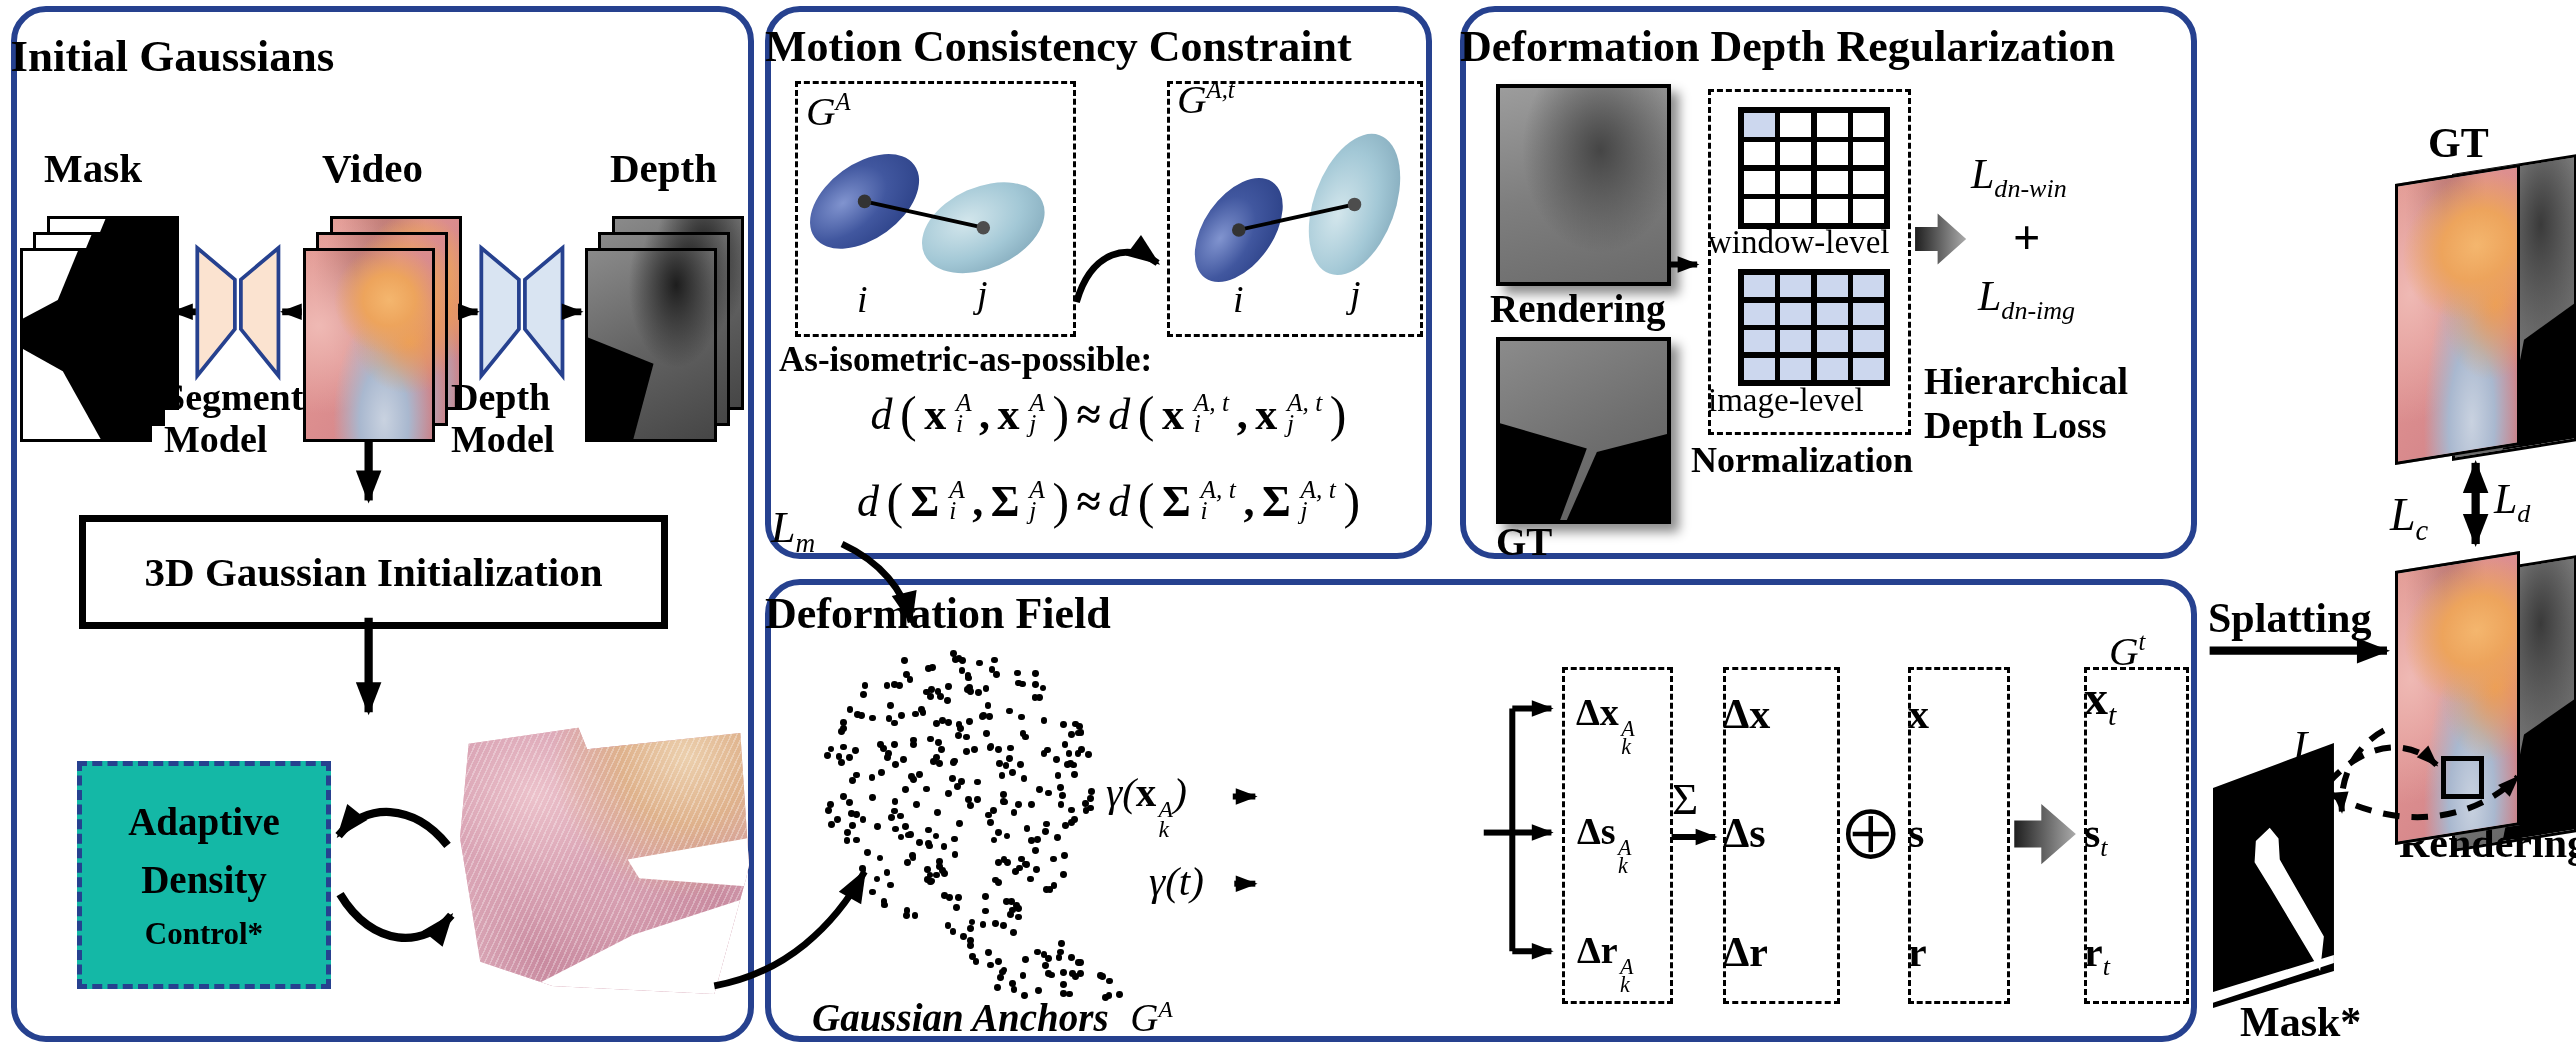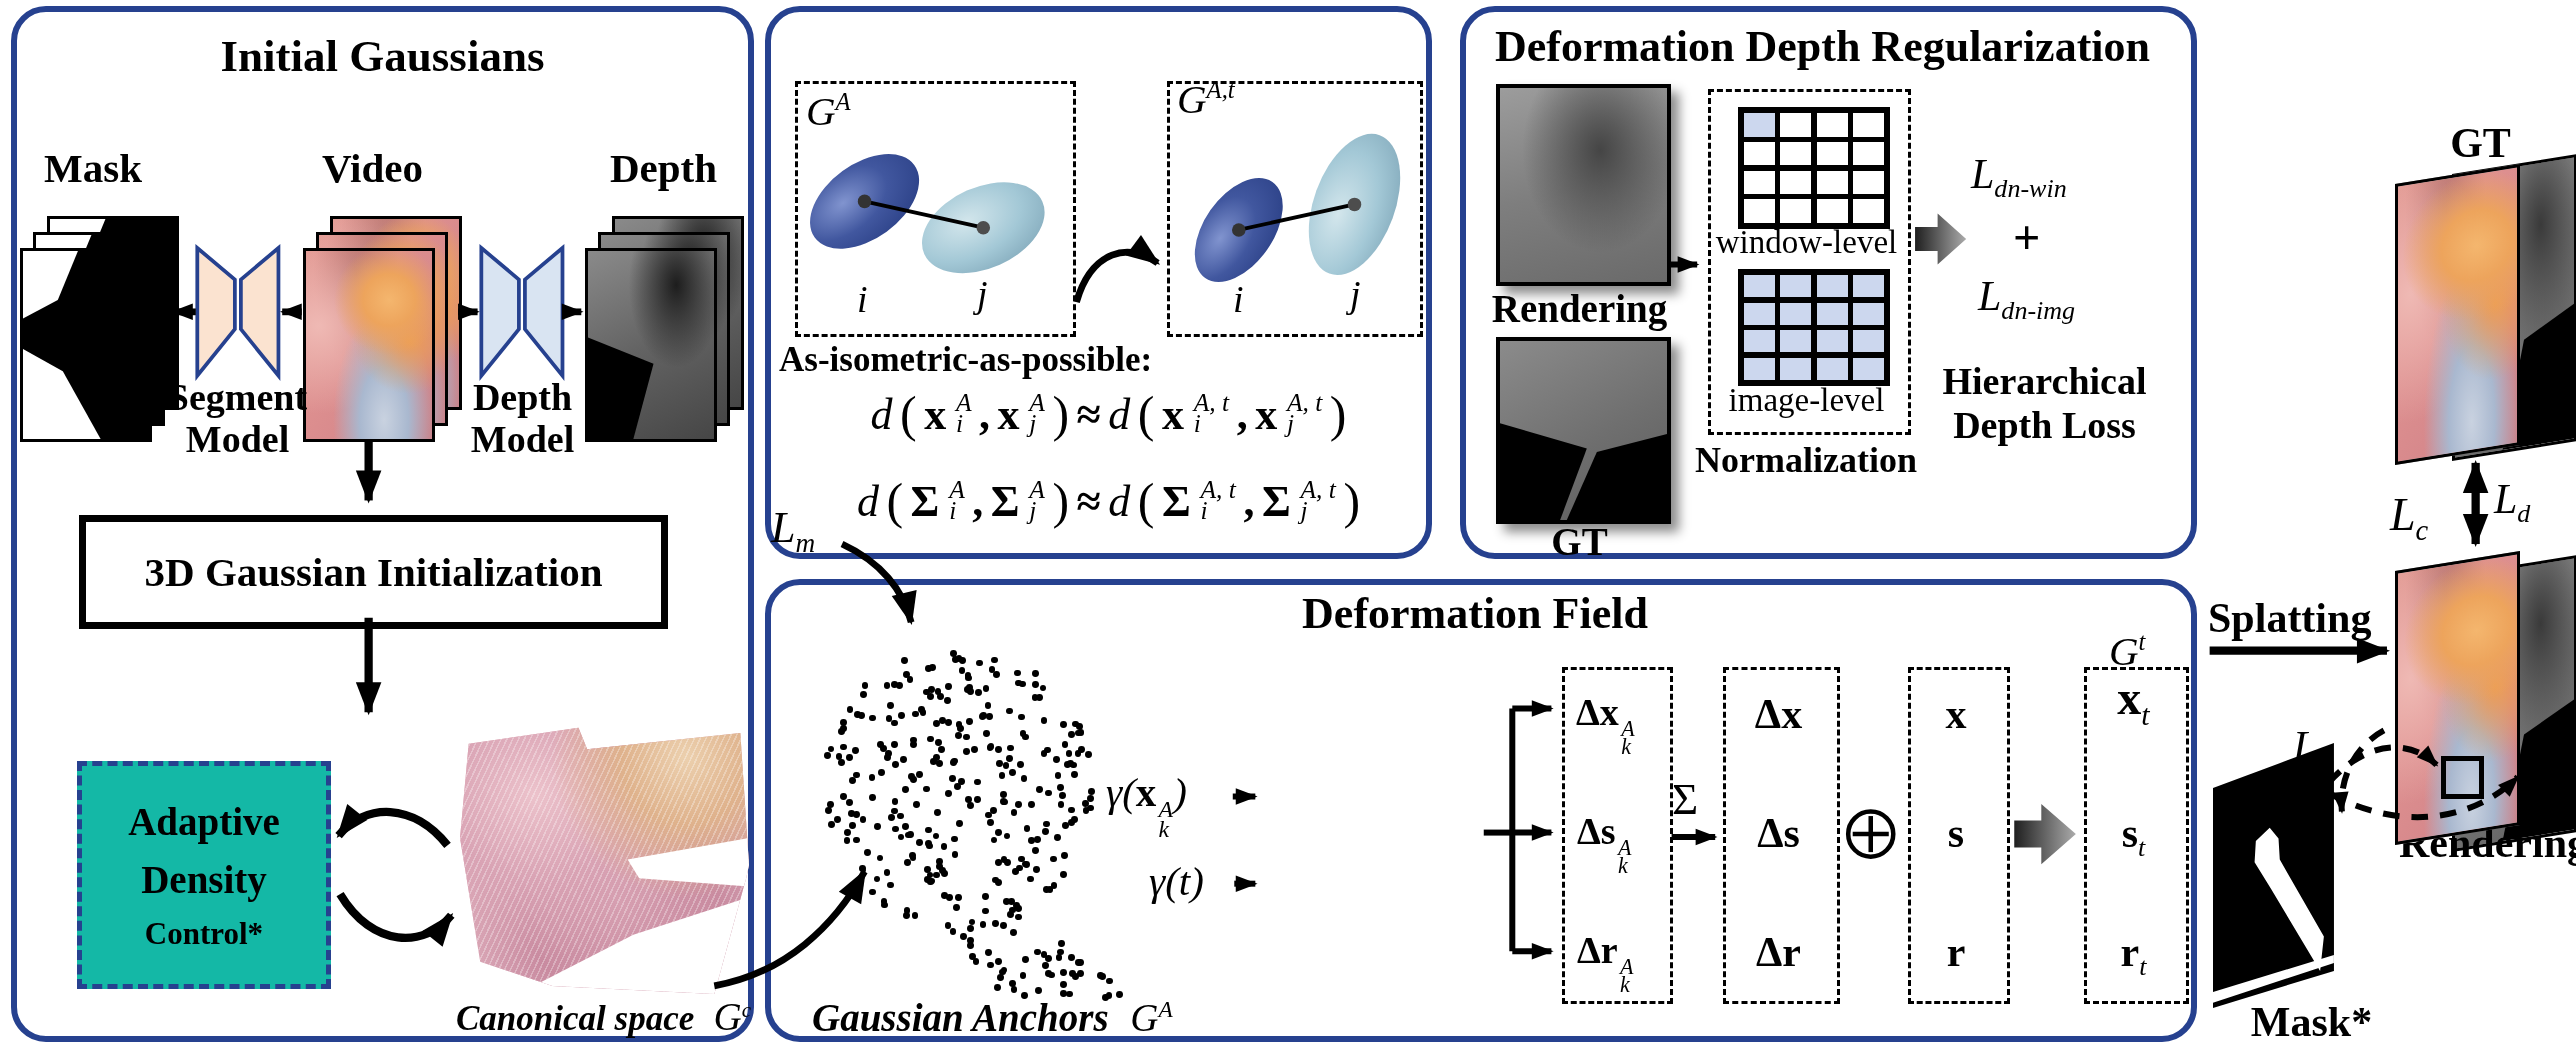--- a/index.html
+++ b/index.html
@@ -1,21 +1,21 @@
 <!DOCTYPE html>
 <html style="font-size:12px"><head>
 <meta charset="utf-8">
 <style>
   html,body{margin:0;padding:0;background:#fff}
   #canvas{position:relative;width:2576px;height:1049px;background:#fff;overflow:hidden;
           font-family:"Liberation Serif",serif;color:#000}
   .abs{position:absolute}
   .panel{position:absolute;border:6.8px solid #26418f;border-radius:35px;background:#fff;z-index:1}
   .t{font-weight:700}
-  .ctr{text-align:center}
+  .ctr{text-align:left}
   .it{font-style:italic}
   .nw{white-space:nowrap}
   .z2{z-index:2}.z3{z-index:3}
   
   .ss{display:inline-flex;flex-direction:column;align-items:flex-start;line-height:.82;
       font-size:.58em;font-style:italic;font-weight:400;vertical-align:-0.48em;margin-left:2.3px}
   .scl{font-style:italic;font-weight:400}
   sub.l{font-style:italic;font-size:.62em;font-weight:400}
   sup.g{font-style:italic;font-size:.6em;font-weight:400}
   
@@ -157,25 +157,22 @@
     <span class="t" style="font-size:39px">Adaptive</span>
     <span class="t" style="font-size:39px">Density</span>
     <span class="t" style="font-size:31px">Control*</span>
   </div>
 
   <div id="cloud">
     <div class="mesh"></div>
     <div class="notch"></div>
     <div class="notch2"></div>
   </div>
-  <div class="abs t it nw z2" style="left:456px;top:994px;font-size:35px">
-    <span>Canonical space</span>
-    <span class="scl" style="font-size:39px;margin-left:10.5px">G</span><sup class="g">c</sup>
-  </div>
-
+
+  <div class="abs t ctr z2" style="left:765px;top:21px;width:655px;font-size:44px">Motion Consistency Constraint</div>
 
   <div class="dashbox z2" style="left:795px;top:81px;width:275px;height:250px"></div>
   <div class="dashbox z2" style="left:1167px;top:81px;width:250px;height:250px"></div>
 
   <div class="abs nw z2" style="left:806px;top:87px;font-size:41px">
     <span class="scl">G</span><sup class="g">A</sup>
   </div>
   <div class="abs nw z2" style="left:1177px;top:75px;font-size:41px">
     <span class="scl">G</span><sup class="g">A,t</sup>
   </div>

